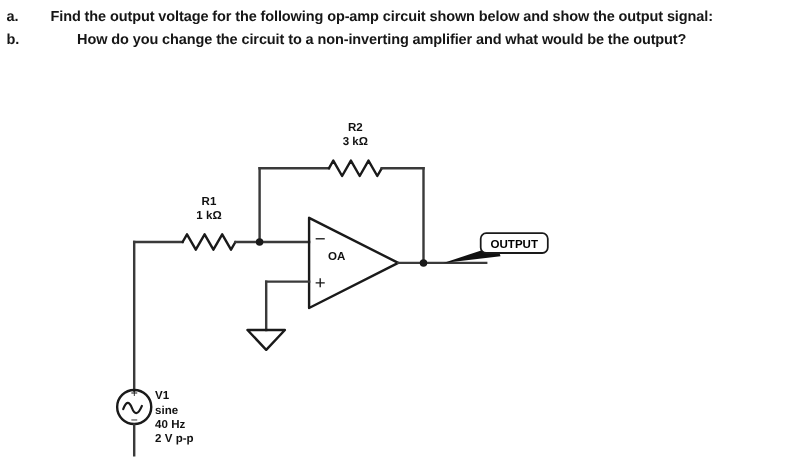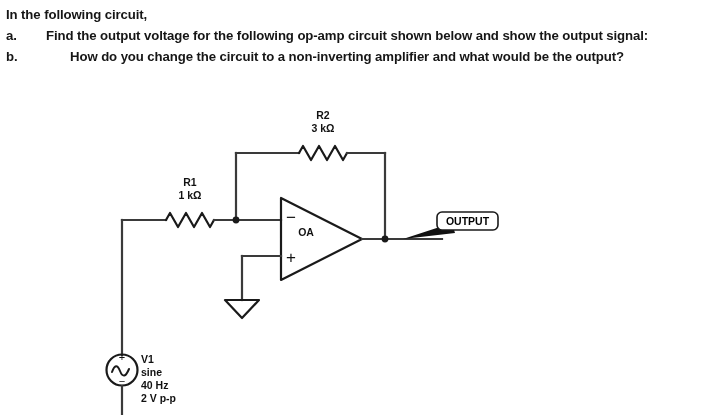--- a/index.html
+++ b/index.html
@@ -119,21 +119,20 @@
     font-size: 10.5px;
     font-weight: bold;
     fill: #000000;
     text-anchor: middle;
   }
 </style>
 </head>
 <body>
 
 <div id="question-block">
-  <div class="q-line">In the following circuit,</div>
 
   <div class="q-item">
     <span class="q-marker">a.</span>
     <span class="q-text">Find the output voltage for the following op-amp circuit shown below and show the output signal:</span>
   </div>
 
   <div class="q-item">
     <span class="q-marker">b.</span>
     <span class="q-text">How do you change the circuit to a non-inverting amplifier and what would be the output?</span>
   </div>

